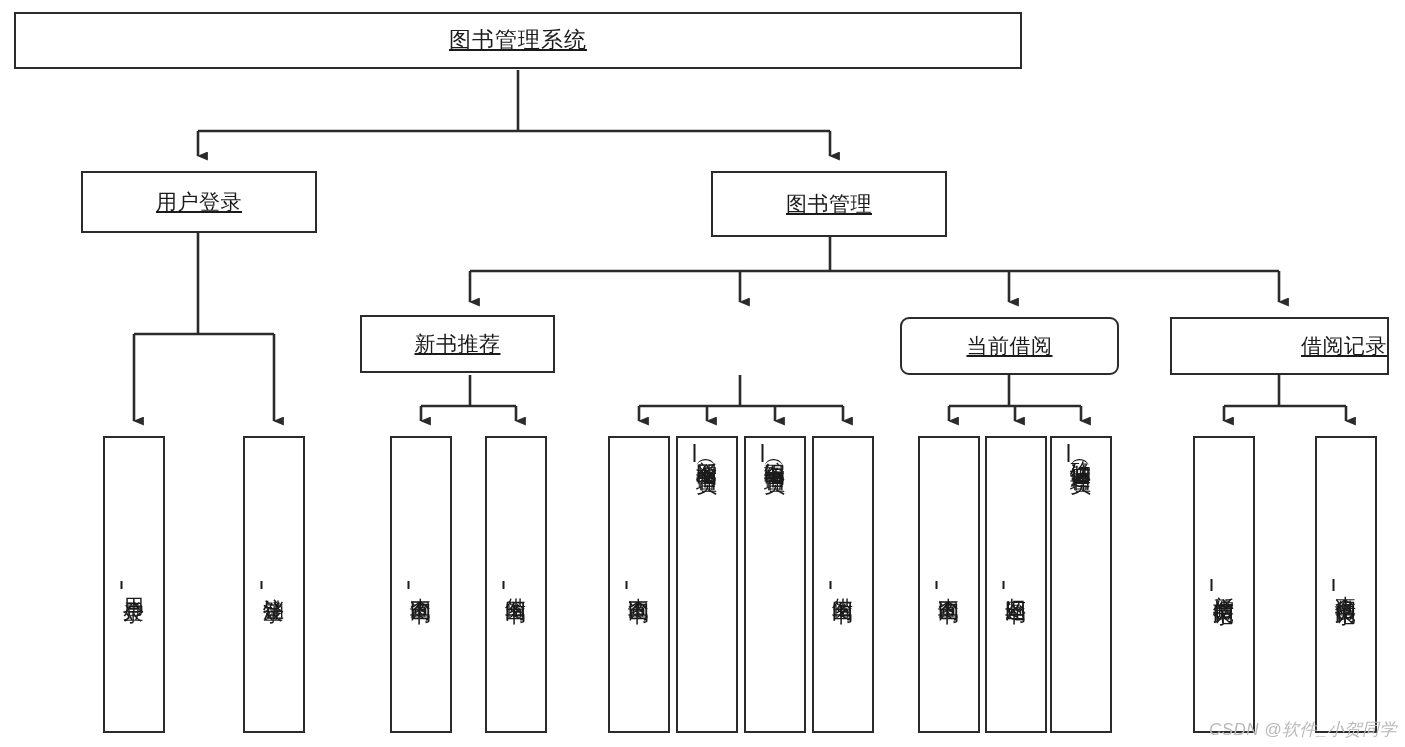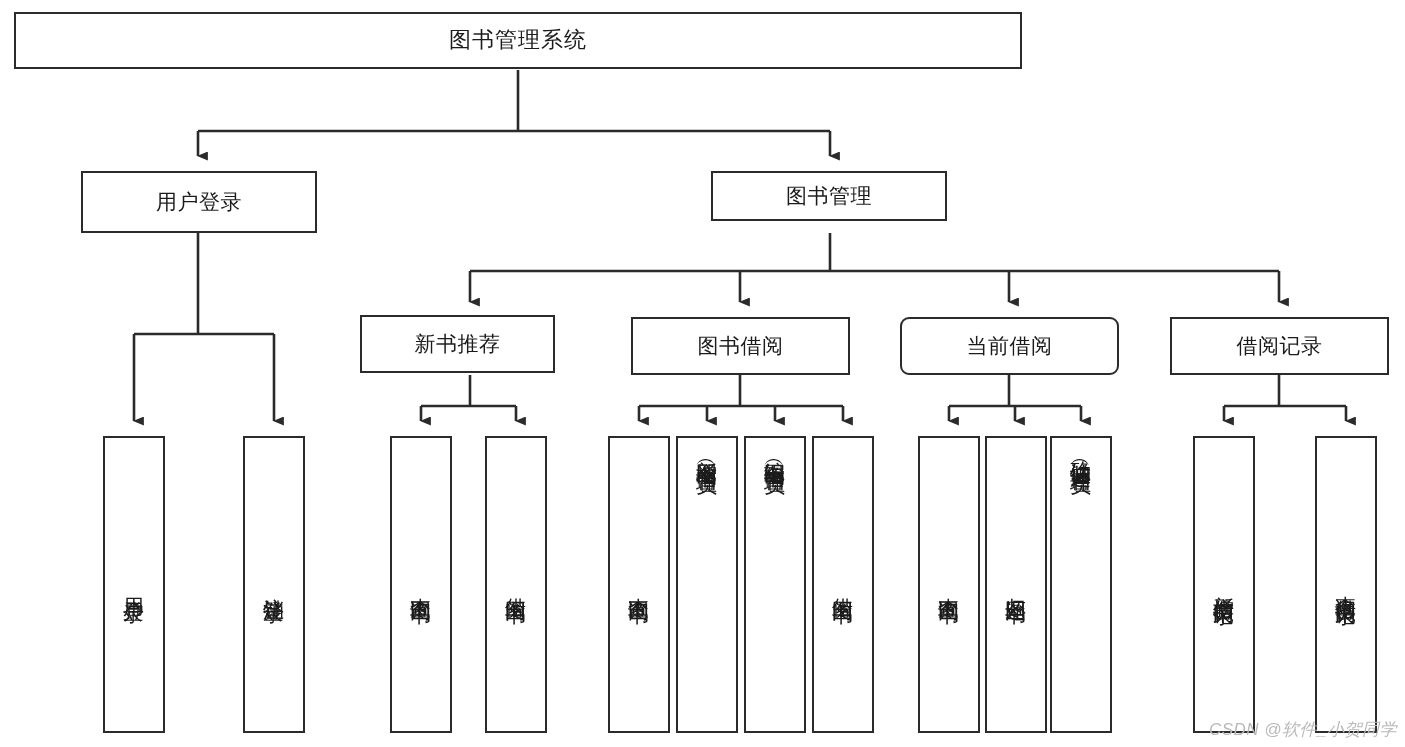--- a/index.html
+++ b/index.html
@@ -32,20 +32,21 @@
     display: flex;
     align-items: center;
     justify-content: center;
     color: #1b1b1b;
   }
   .node-label {
     display: block;
     text-align: center;
     line-height: 1.22;
     white-space: pre;
+    text-decoration: underline;
   }
   .node.horizontal .node-label {
     font-size: 21px;
     letter-spacing: 0.5px;
   }
   .node.root .node-label {
     font-size: 22px;
     letter-spacing: 1px;
   }
   .node.vertical {
@@ -131,34 +132,31 @@
     </g>
   </svg>
 
   <div class="node root horizontal" style="left:14px; top:12px; width:1008px; height:57px;">
     <span class="node-label">图书管理系统</span>
   </div>
 
   <div class="node horizontal" style="left:81px; top:171px; width:236px; height:62px;">
     <span class="node-label">用户登录</span>
   </div>
-  <div class="node horizontal" style="left:711px; top:171px; width:236px; height:50px;">
+  <div class="node horizontal" style="left:711px; top:171px; width:236px; height:66px;">
     <span class="node-label">图书管理</span>
   </div>
 
   <div class="node horizontal" style="left:360px; top:315px; width:195px; height:58px;">
     <span class="node-label">新书推荐</span>
   </div>
-  <div class="node horizontal" style="left:631px; top:317px; width:219px; height:58px;">
-    <span class="node-label">图书借阅</span>
-  </div>
   <div class="node horizontal" style="left:900px; top:317px; width:219px; height:58px;border-radius:9px;">
     <span class="node-label">当前借阅</span>
   </div>
-  <div class="node horizontal" style="left:1170px; top:317px; width:219px; height:58px;">
+  <div class="node horizontal" style="left:1170px; top:317px; width:219px; height:58px;justify-content:flex-end;">
     <span class="node-label">借阅记录</span>
   </div>
 
   <div class="node vertical centered" style="left:103px; top:436px; width:62px; height:297px;">
     <span class="node-label">用户登录</span>
   </div>
   <div class="node vertical centered" style="left:243px; top:436px; width:62px; height:297px;">
     <span class="node-label">注销登录</span>
   </div>
 

